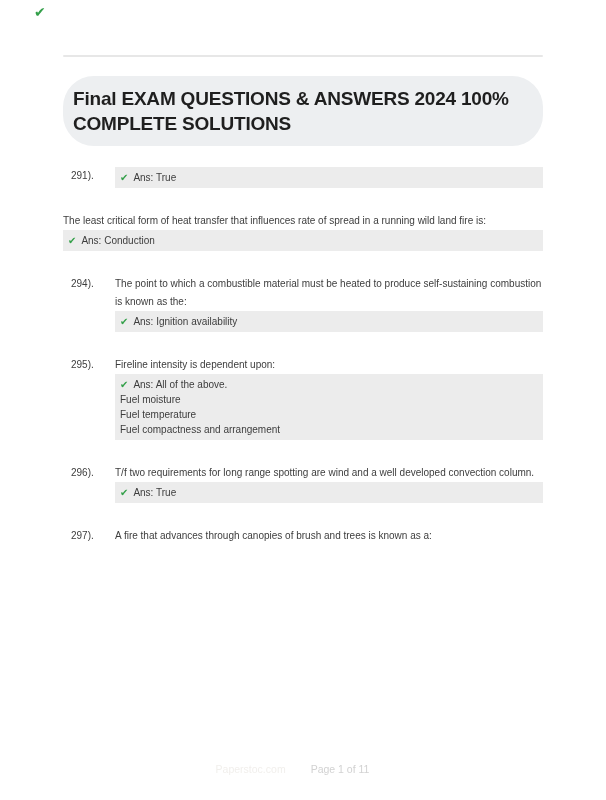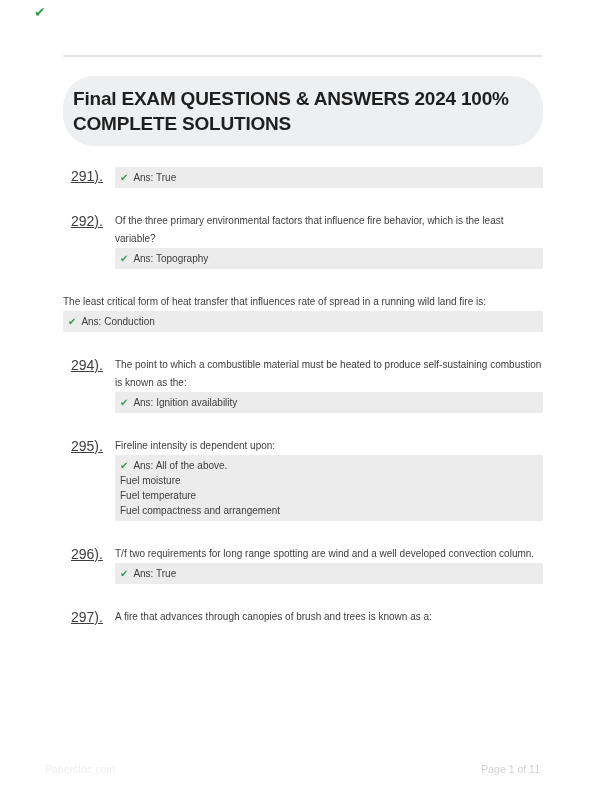--- a/index.html
+++ b/index.html
@@ -13,30 +13,30 @@
   .page{position:relative;width:606px;height:800px;background:#fff;}
   .logo-check{position:absolute;left:34px;top:4px;font-size:14px;color:var(--check-green);}
   .content{position:absolute;left:63px;top:0;width:480px;}
   .divider{margin-top:55px;height:2px;background:var(--divider);border-radius:1px;}
   .title-box{margin-top:19px;background:var(--title-box-bg);padding:10px 8px 10px 10px;
     min-height:70px;border-radius:31px;}
   .title-box h1{font-size:19px;font-weight:bold;letter-spacing:-0.2px;line-height:25px;
     color:var(--title-text);}
   .questions{margin-top:21px;}
   .question{display:flex;margin-bottom:24px;}
-  .q-num{width:52px;flex:0 0 52px;padding-left:8px;font-size:14px;color:var(--body-text);
-    line-height:18px;text-decoration:underline;}
+  .q-num{width:52px;flex:0 0 52px;padding-left:8px;font-size:10px;color:var(--body-text);
+    line-height:18px;}
   .q-body{flex:1;width:424px;}
   .q-text{font-size:10px;line-height:18px;color:var(--body-text);}
   .answer-box{background:var(--answer-box-bg);padding:3px 8px 3px 5px;
     font-size:10px;line-height:15px;color:var(--body-text);}
   .answer-line .check{color:var(--check-green);font-size:10px;margin-right:5px;}
   .answer-extra{padding-left:0;}
   .footer{position:absolute;left:0;right:5px;top:763px;display:flex;
-    justify-content:space-between;padding:0 61px 0 45px;font-size:10.5px;gap:25px;}
+    justify-content:center;padding:0 61px 0 45px;font-size:10.5px;gap:25px;}
   .footer .watermark{color:var(--footer-watermark-text);}
   .footer .page-num{color:var(--footer-page-text);}
 </style>
 </head>
 <body>
 
 <div class="page">
   <span class="logo-check">✔</span>
 
   <div class="content">
@@ -51,31 +51,20 @@
     <div class="q-num">291).</div>
     <div class="q-body">
       <div class="answer-box">
         <div class="answer-line">
           <span class="check">✔</span><span>Ans: True</span>
         </div>
       </div>
     </div>
   </div>
 
-  <div class="question">
-    <div class="q-num">292).</div>
-    <div class="q-body">
-      <div class="q-text">Of the three primary environmental factors that influence fire behavior, which is the least variable?</div>
-      <div class="answer-box">
-        <div class="answer-line">
-          <span class="check">✔</span><span>Ans: Topography</span>
-        </div>
-      </div>
-    </div>
-  </div>
 
   <div class="question">
     <div class="q-body">
       <div class="q-text">The least critical form of heat transfer that influences rate of spread in a running wild land fire is:</div>
       <div class="answer-box">
         <div class="answer-line">
           <span class="check">✔</span><span>Ans: Conduction</span>
         </div>
       </div>
     </div>

